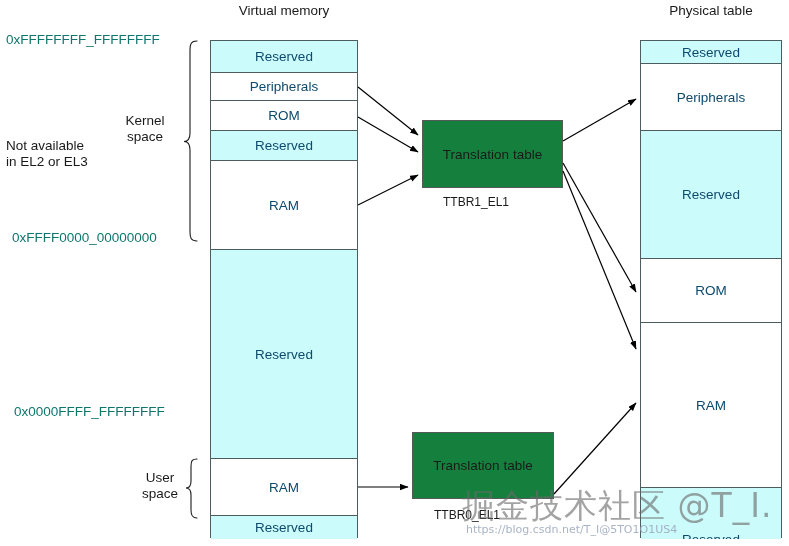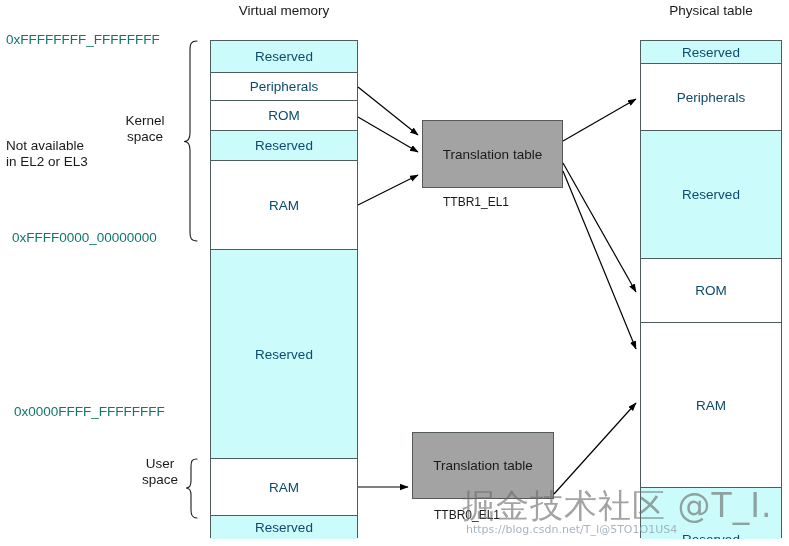--- a/index.html
+++ b/index.html
@@ -46,21 +46,21 @@
     font-size:13.5px;
     text-align:center;
     line-height:1.18;
     color:#1a1a1a;
     white-space:nowrap;
   }
   .ttbox{
     position:absolute;
     border:1px solid #555b5b;
     box-sizing:border-box;
-    background:#a3a3a3;
+    background:#15803d;
     display:flex;align-items:center;justify-content:center;
     font-size:13.5px;
     color:#1a1a1a;
     white-space:nowrap;
   }
   .ttlabel{
     position:absolute;
     font-size:12px;
     white-space:nowrap;
     color:#1a1a1a;
@@ -119,21 +119,21 @@
 
   <div class="addr" style="left:6px;top:32px;">0xFFFFFFFF_FFFFFFFF</div>
   <div class="addr" style="left:12px;top:230px;">0xFFFF0000_00000000</div>
   <div class="addr" style="left:14px;top:404px;">0x0000FFFF_FFFFFFFF</div>
 
   <div class="sidelabel" style="left:108px;top:113px;width:74px;">
     <span>Kernel</span><br>
     <span>space</span>
   </div>
 
-  <div class="sidelabel" style="left:130px;top:456px;width:60px;">
+  <div class="sidelabel" style="left:130px;top:470px;width:60px;">
     <span>User</span><br>
     <span>space</span>
   </div>
 
   <div class="sidelabel" style="left:6px;top:138px;width:116px;text-align:left;">
     <span>Not available</span><br>
     <span>in EL2 or EL3</span>
   </div>
 
   <div class="ttbox" style="left:422px;top:120px;width:141px;height:68px;">Translation table</div>

